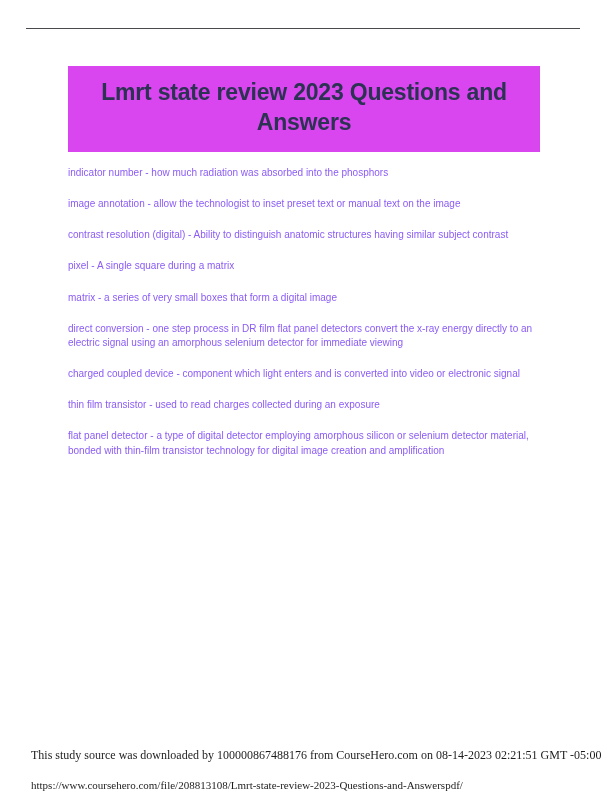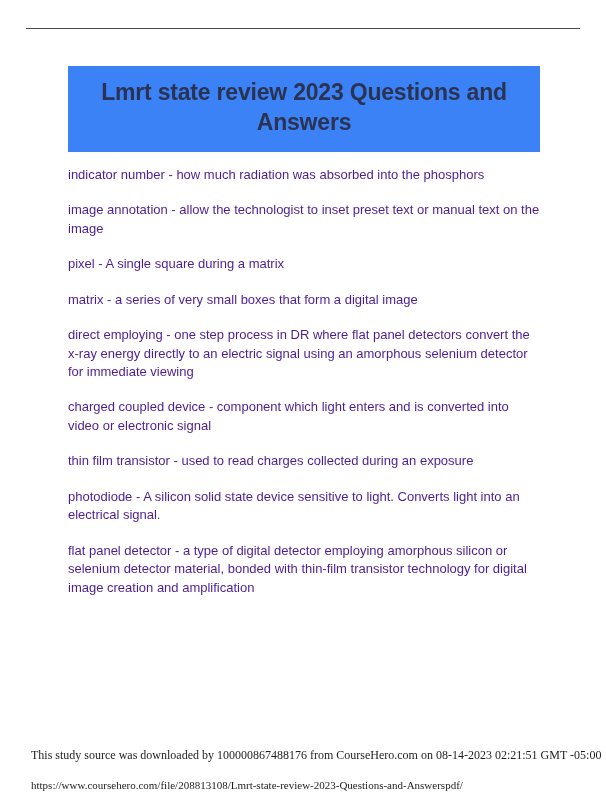--- a/index.html
+++ b/index.html
@@ -33,44 +33,44 @@
   }
 
   .content {
     position: absolute;
     left: 68px;
     top: 66px;
     width: 472px;
   }
 
   .title-band {
-    background: #3b82f6;
+    background: #d946ef;
     padding: 12px 10px 14px 10px;
     box-sizing: border-box;
   }
 
   .doc-title {
     margin: 0;
     text-align: center;
     font-size: 23px;
     line-height: 1.30;
     font-weight: bold;
     color: #2b3252;
     letter-spacing: -0.2px;
   }
 
   .body-block {
     margin-top: 14px;
   }
 
   .para {
     margin: 0 0 17px 0;
-    font-size: 13px;
+    font-size: 10px;
     line-height: 1.42;
-    color: #4c1d95;
+    color: #8b5cf6;
     text-align: left;
   }
 
   .para:last-child {
     margin-bottom: 0;
   }
 
   .footer {
     position: absolute;
     left: 31px;
@@ -102,26 +102,26 @@
 
   <div class="content">
 
     <div class="title-band">
       <h1 class="doc-title">Lmrt state review 2023 Questions and Answers</h1>
     </div>
 
     <div class="body-block">
       <p class="para">indicator number - how much radiation was absorbed into the phosphors</p>
       <p class="para">image annotation - allow the technologist to inset preset text or manual text on the image</p>
+      <p class="para">contrast resolution (digital) - Ability to distinguish anatomic structures having similar subject contrast</p>
       <p class="para">pixel - A single square during a matrix</p>
       <p class="para">matrix - a series of very small boxes that form a digital image</p>
-      <p class="para">direct employing - one step process in DR where flat panel detectors convert the x-ray energy directly to an electric signal using an amorphous selenium detector for immediate viewing</p>
+      <p class="para">direct conversion - one step process in DR film flat panel detectors convert the x-ray energy directly to an electric signal using an amorphous selenium detector for immediate viewing</p>
       <p class="para">charged coupled device - component which light enters and is converted into video or electronic signal</p>
       <p class="para">thin film transistor - used to read charges collected during an exposure</p>
-      <p class="para">photodiode - A silicon solid state device sensitive to light. Converts light into an electrical signal.</p>
       <p class="para">flat panel detector - a type of digital detector employing amorphous silicon or selenium detector material, bonded with thin-film transistor technology for digital image creation and amplification</p>
     </div>
 
   </div>
 
   <div class="footer footer-download">This study source was downloaded by 100000867488176 from CourseHero.com on 08-14-2023 02:21:51 GMT -05:00</div>
 
   <div class="footer footer-url">https://www.coursehero.com/file/208813108/Lmrt-state-review-2023-Questions-and-Answerspdf/</div>
 
 </div>

